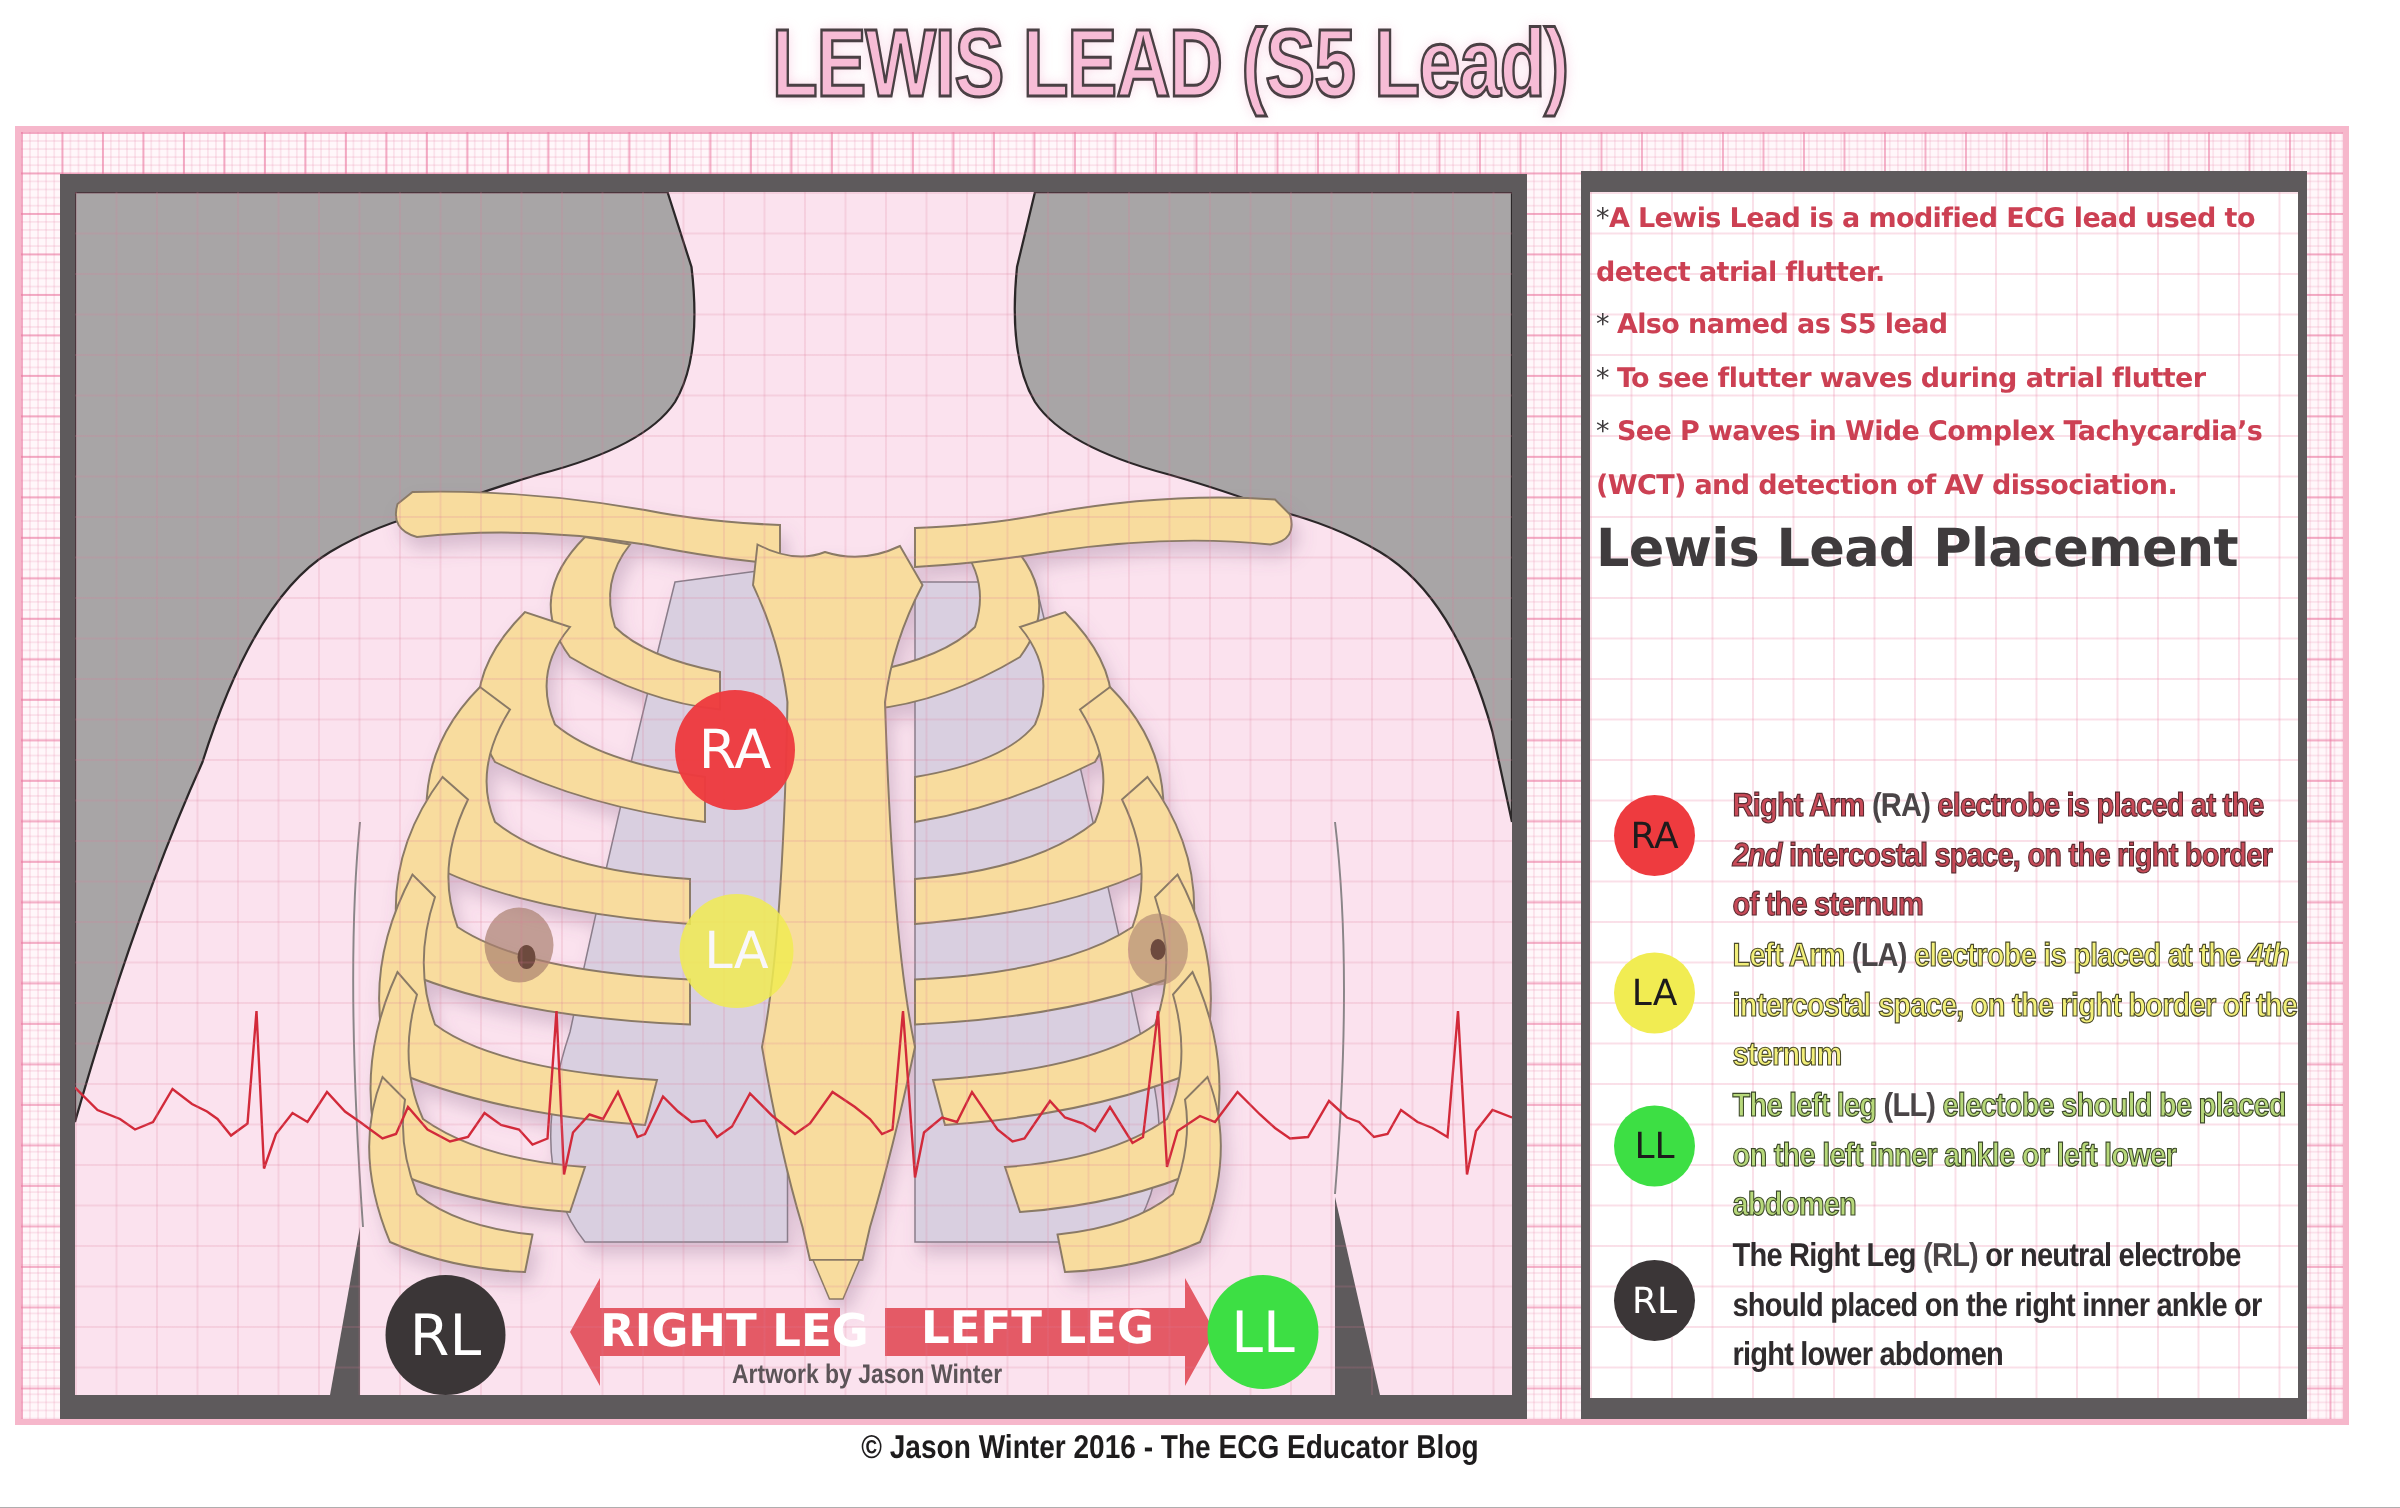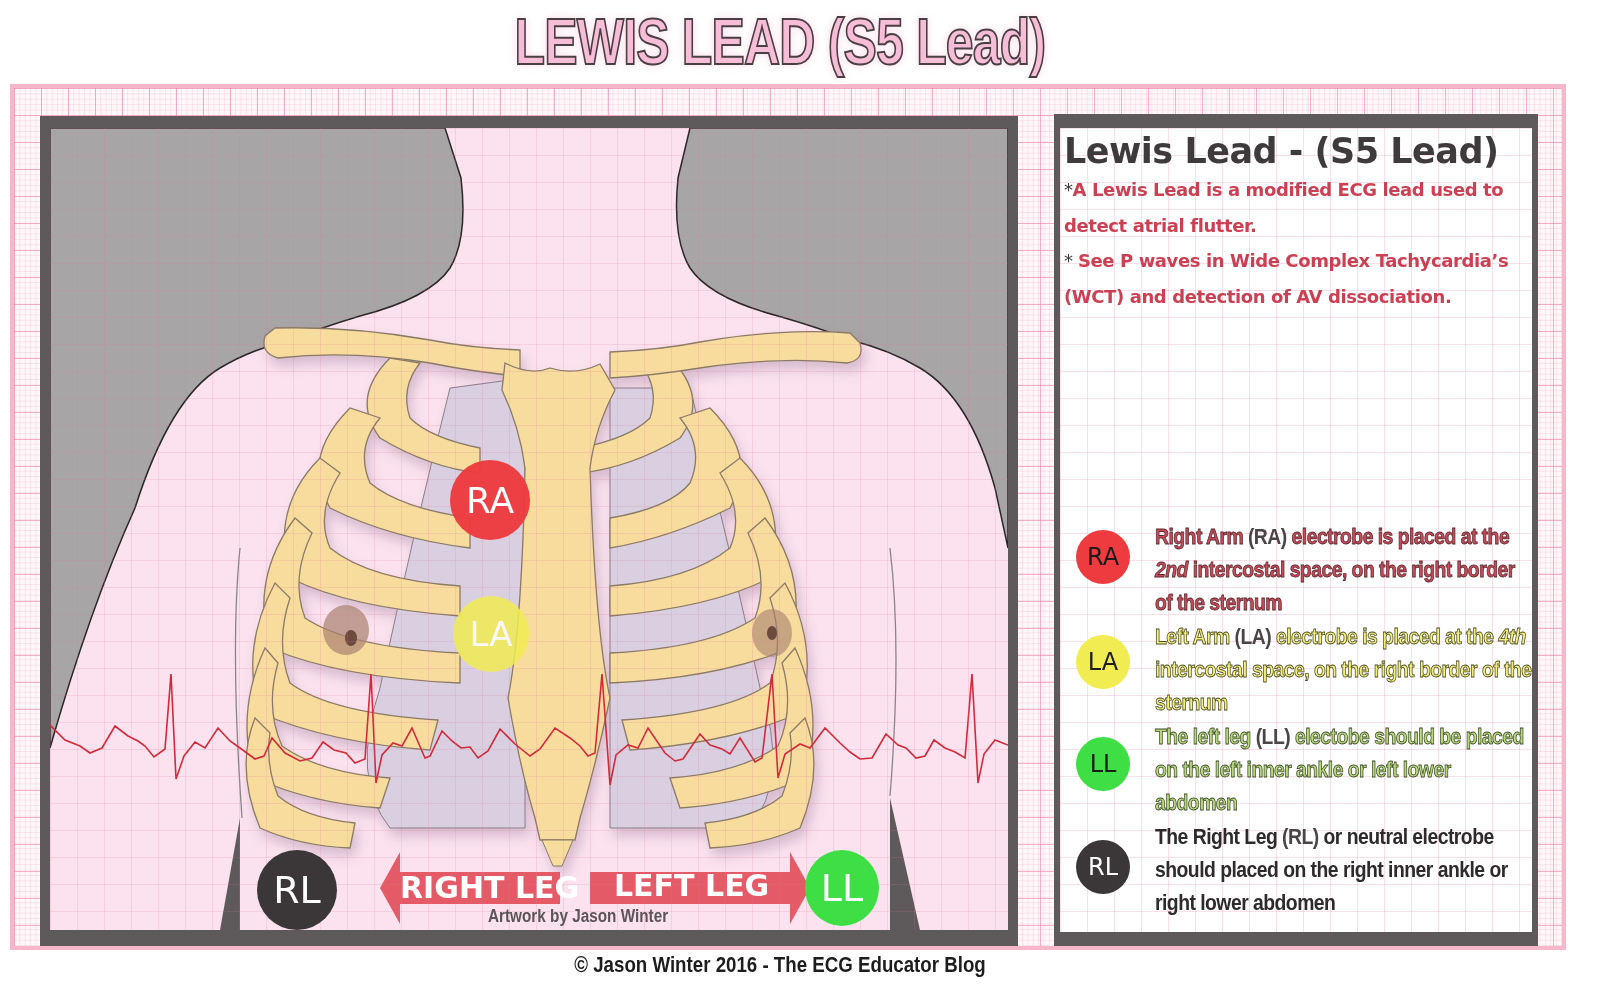--- a/index.html
+++ b/index.html
@@ -188,29 +188,35 @@
     <span>LL</span>
   </div>
 
   <div class="arrow-label" style="left:350px; top:742px;">RIGHT LEG</div>
   <div class="arrow-label" style="left:564px; top:740px;">LEFT LEG</div>
 </div>
 <div class="artwork-credit">Artwork by Jason Winter</div>
 
 <div class="info-frame"></div>
 <div class="info">
-  <h2 style="margin-top:2px;">Lewis Lead - (S5 Lead)</h2>
   <div class="bullets">
     <div class="bullet">
       <span class="star">*</span><span>A Lewis Lead is a modified ECG lead used to detect atrial flutter.</span>
     </div>
     <div class="bullet">
+      <span class="star">* </span><span>Also named as S5 lead</span>
+    </div>
+    <div class="bullet">
+      <span class="star">* </span><span>To see flutter waves during atrial flutter</span>
+    </div>
+    <div class="bullet">
       <span class="star">* </span><span>See P waves in Wide Complex Tachycardia’s (WCT) and detection of AV dissociation.</span>
     </div>
   </div>
+  <h2 style="margin-top:4px;">Lewis Lead Placement</h2>
 
   <div class="placement-list">
     <div class="pl-item" style="top:0;">
       <div class="pl-dot" style="top:10px; background:#ee3b3f; color:#1d1b1c;">
         <span>RA</span>
       </div>
       <div class="pl-text outline-red" style="top:0;">
         <span>Right Arm </span><span class="keycode">(RA)</span><span> electrobe is placed at the </span><i>2nd</i><span> intercostal space, on the right border of the sternum</span>
       </div>
     </div>

